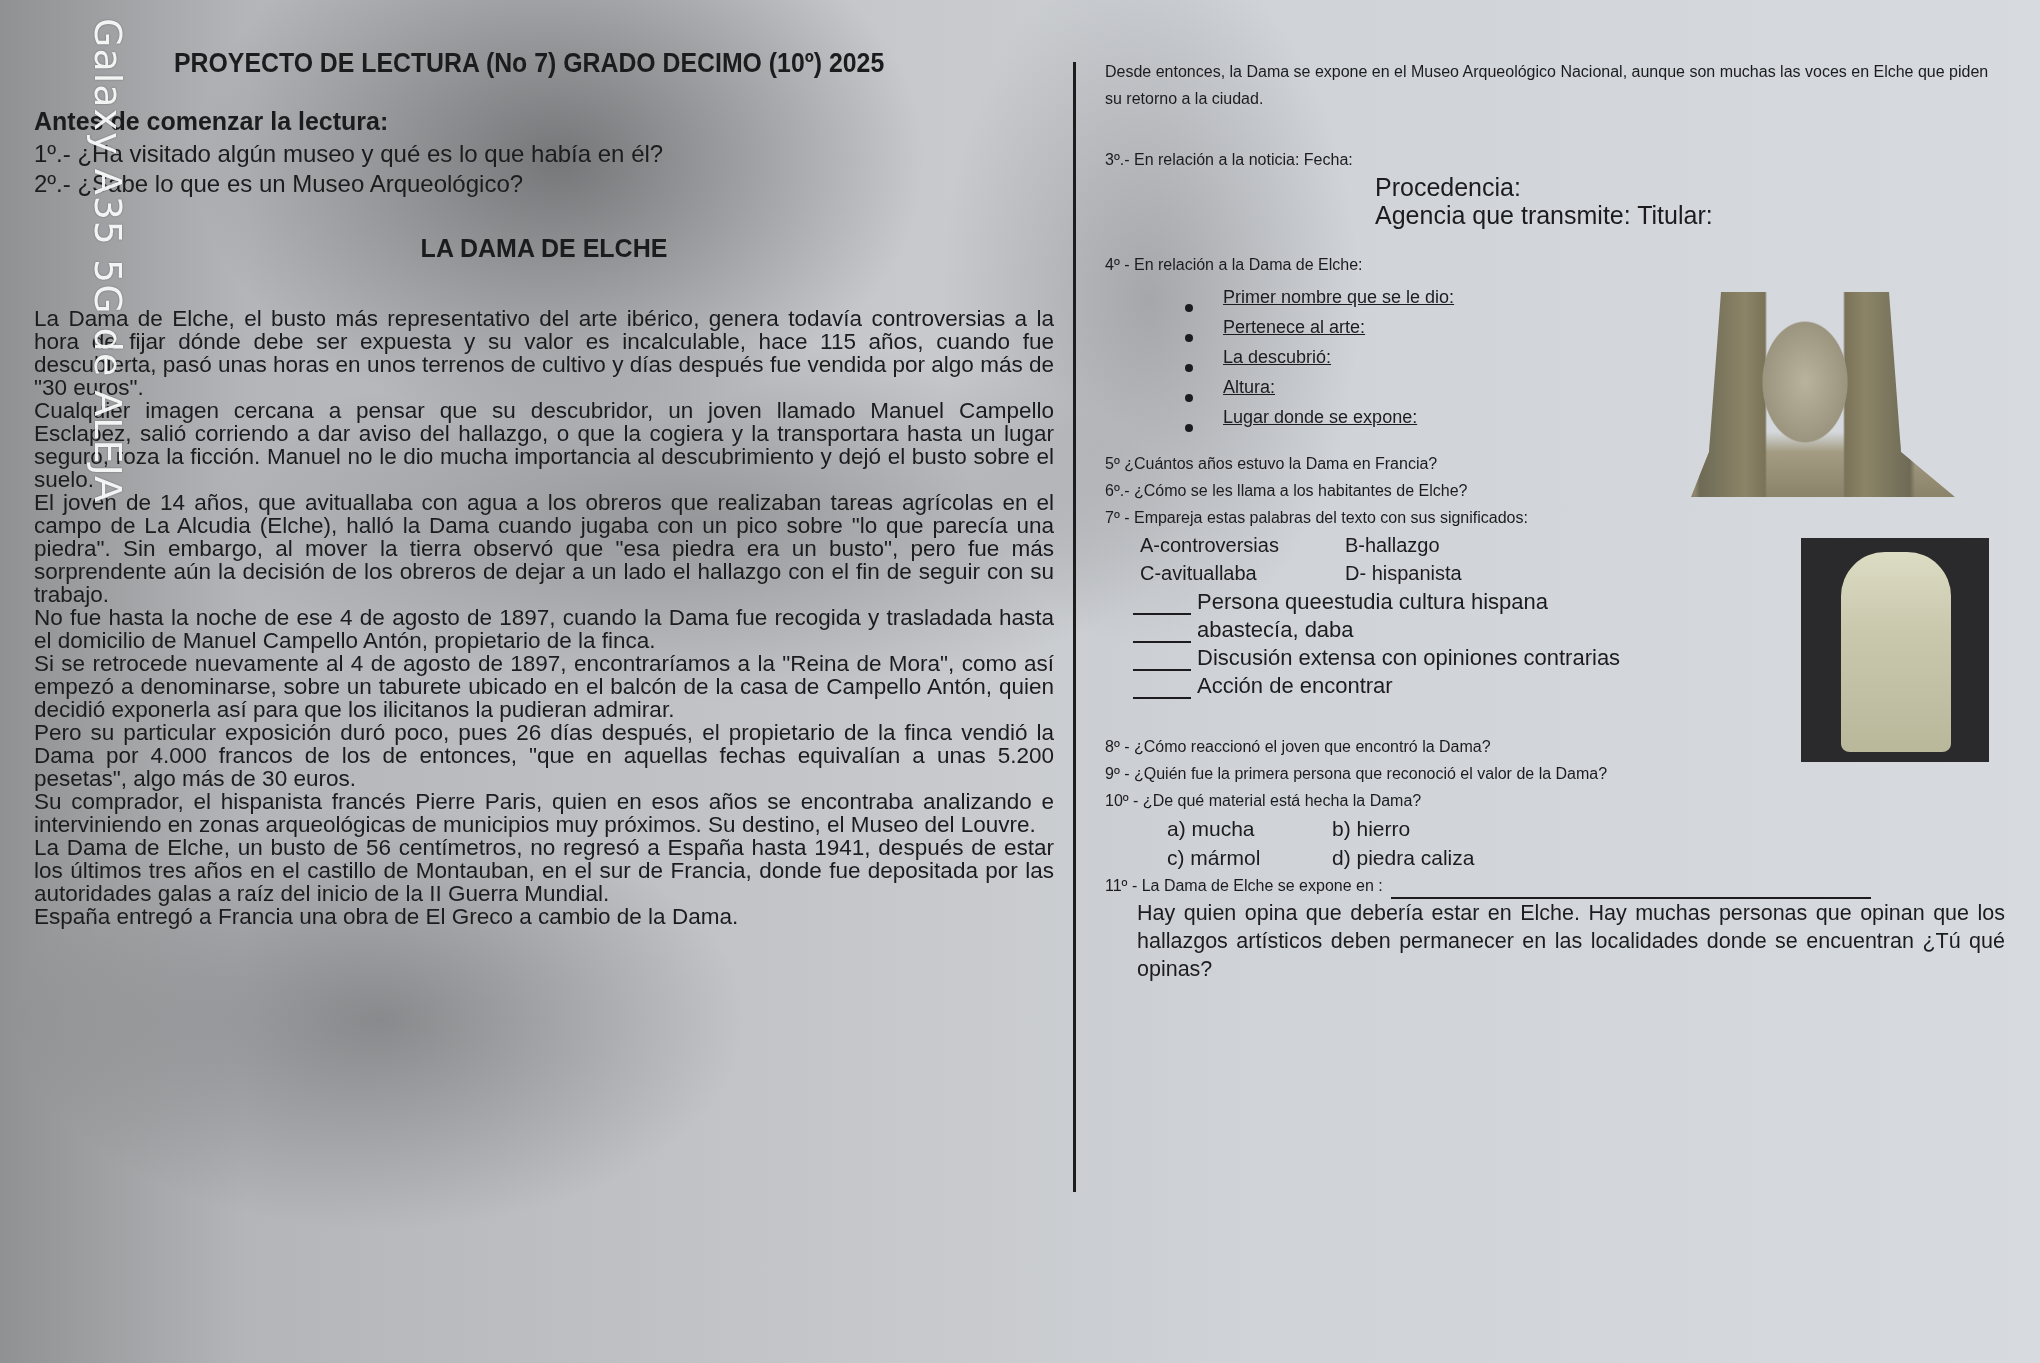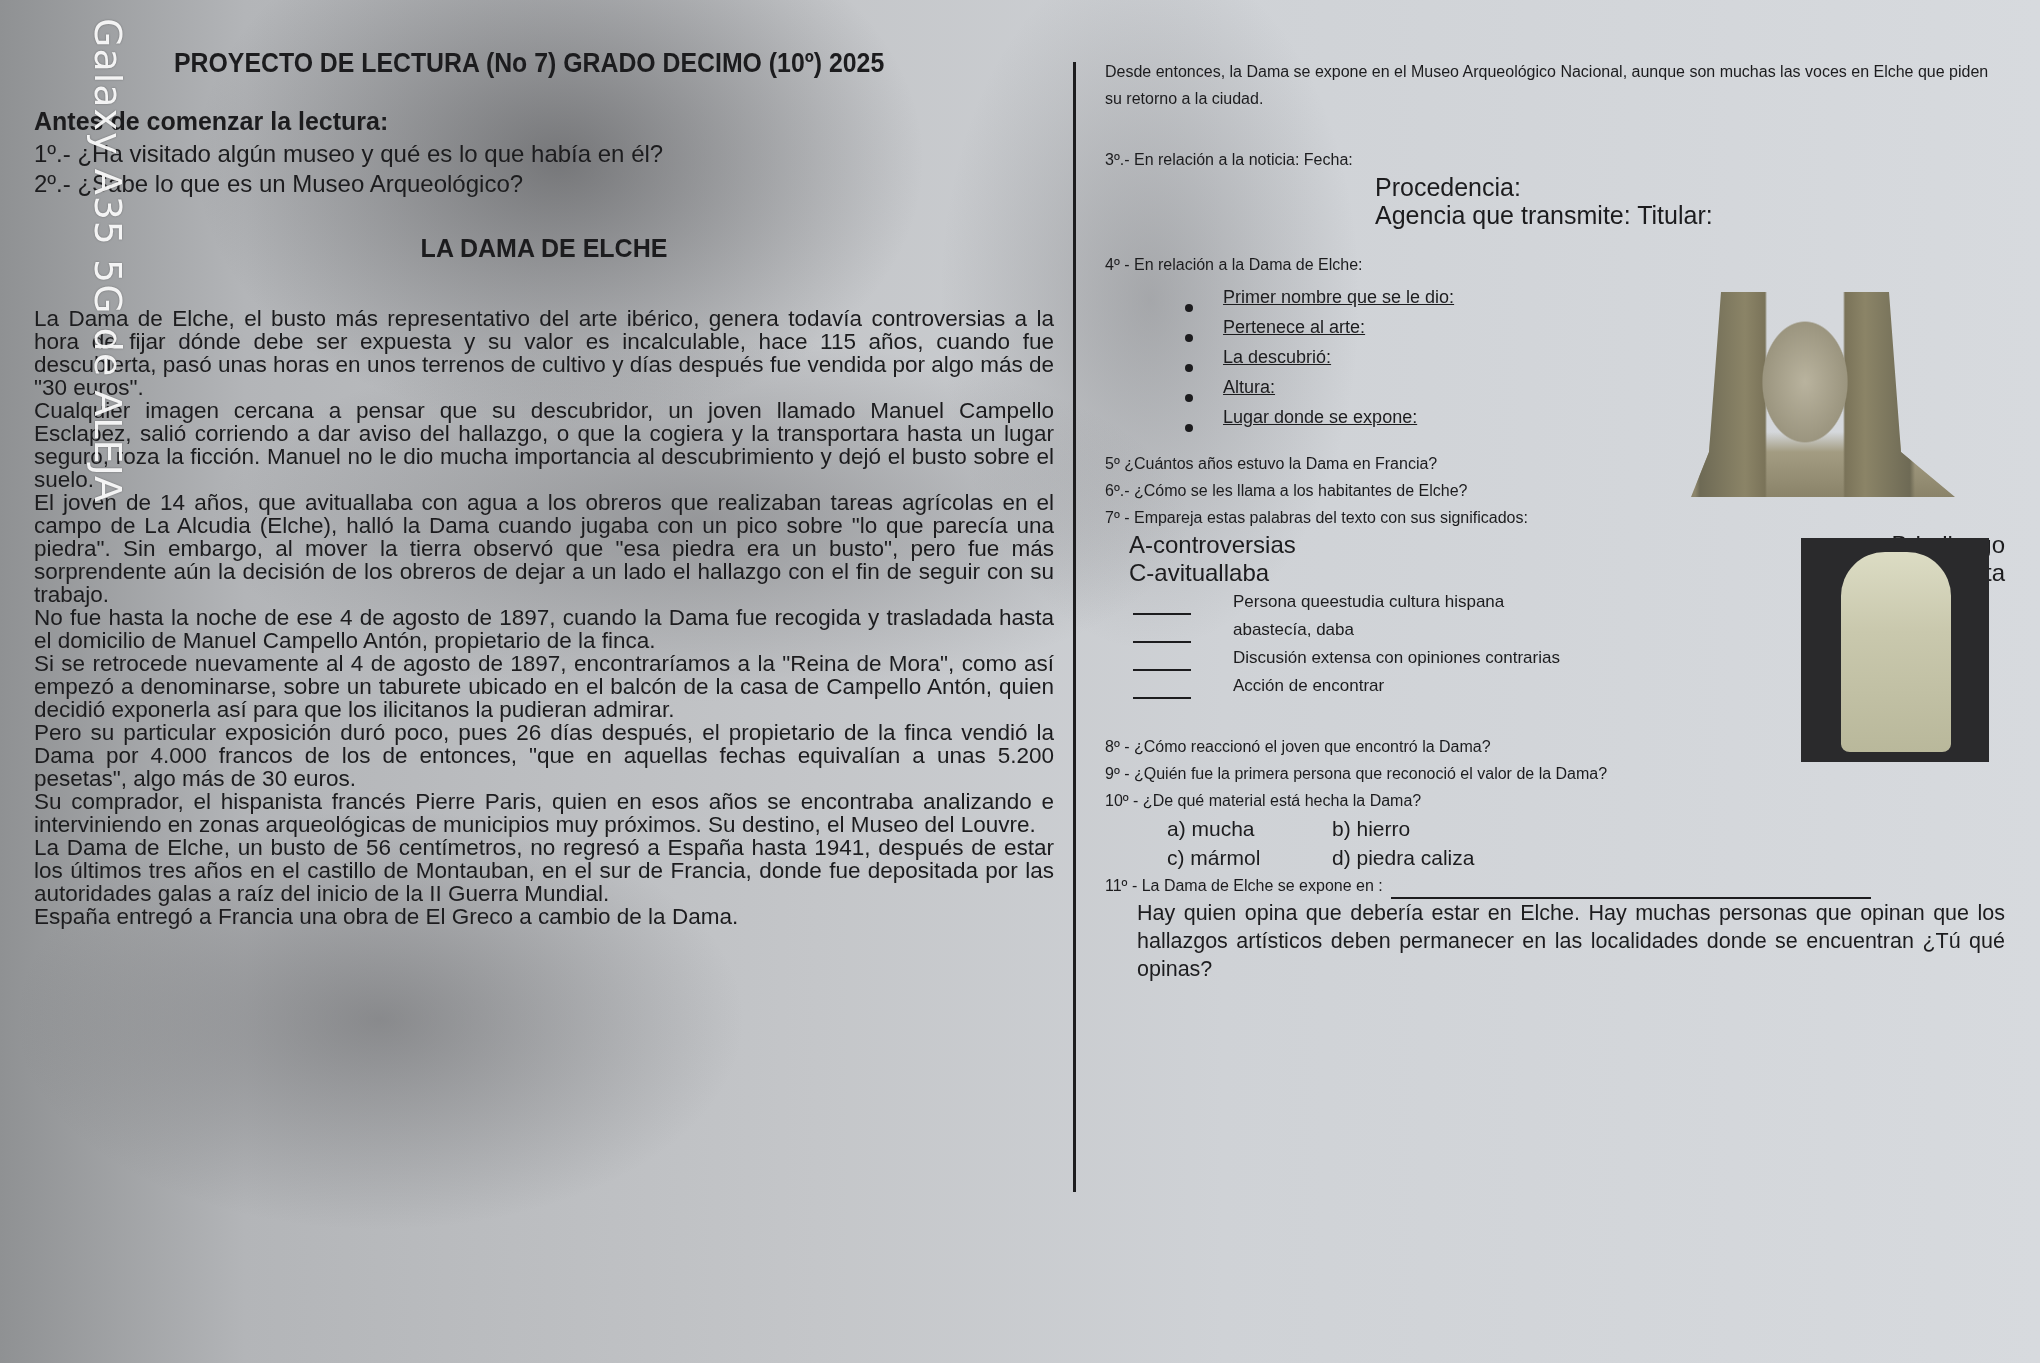--- a/index.html
+++ b/index.html
@@ -33,23 +33,23 @@
   .q-line { font-size:24px; margin:2px 0; }
   .article-title { font-weight:bold; font-size:25px; text-align:center; margin:36px 0 44px 0; }
   .para {
     font-size:22.5px; line-height:23px; text-align:justify; margin:0;
   }
   .right-text { font-size:16px; line-height:27px; margin:0; }
   .indent-label { margin-left:270px; font-size:25px; line-height:28px; }
   .bullets { list-style:none; padding:0; margin:4px 0 0 80px; }
   .bullets li { font-size:18px; line-height:30px; display:flex; align-items:flex-end;text-decoration:underline; }
   .bullet-dot { width:8px; height:8px; border-radius:50%; background:#1c1c1e; margin-right:30px; display:inline-block; }
-  .match-row { font-size:24px; line-height:28px; margin-left:24px; display:flex;justify-content:space-between; }
+  .match-row { font-size:20px; line-height:28px; margin-left:35px; display:flex; }
   .match-row span:first-child { width:205px; }
-  .blank-row { font-size:17px; line-height:27px; margin-left:28px; display:flex; align-items:flex-end;gap:36px; }
+  .blank-row { font-size:22px; line-height:27px; margin-left:28px; display:flex; align-items:flex-end; }
   .blank-line { width:58px; border-bottom:2px solid #1c1c1e; margin-right:6px; height:26px; }
   .opts { margin-left:62px; font-size:21px; line-height:29px; display:flex; }
   .opts span:first-child { width:165px; }
   .answer-line { display:inline-block; width:480px; border-bottom:2px solid #1c1c1e; vertical-align:bottom; margin-left:8px; }
   .essay { font-size:21.5px; line-height:28px; margin:0 0 0 32px; text-align:justify; }
   .img-bust {
     position:absolute; left:1655px; top:292px; width:300px; height:205px;
     background:
       radial-gradient(ellipse 60px 85px at 150px 90px, #b9b39e, #9b957f 70%, rgba(0,0,0,0) 72%),
       linear-gradient(90deg, rgba(0,0,0,0) 40px, #6e6a55 45px, #8b8467 90px, #7a7359 110px, rgba(0,0,0,0) 112px, rgba(0,0,0,0) 188px, #7a7359 190px, #8b8467 210px, #6e6a55 255px, rgba(0,0,0,0) 260px),

